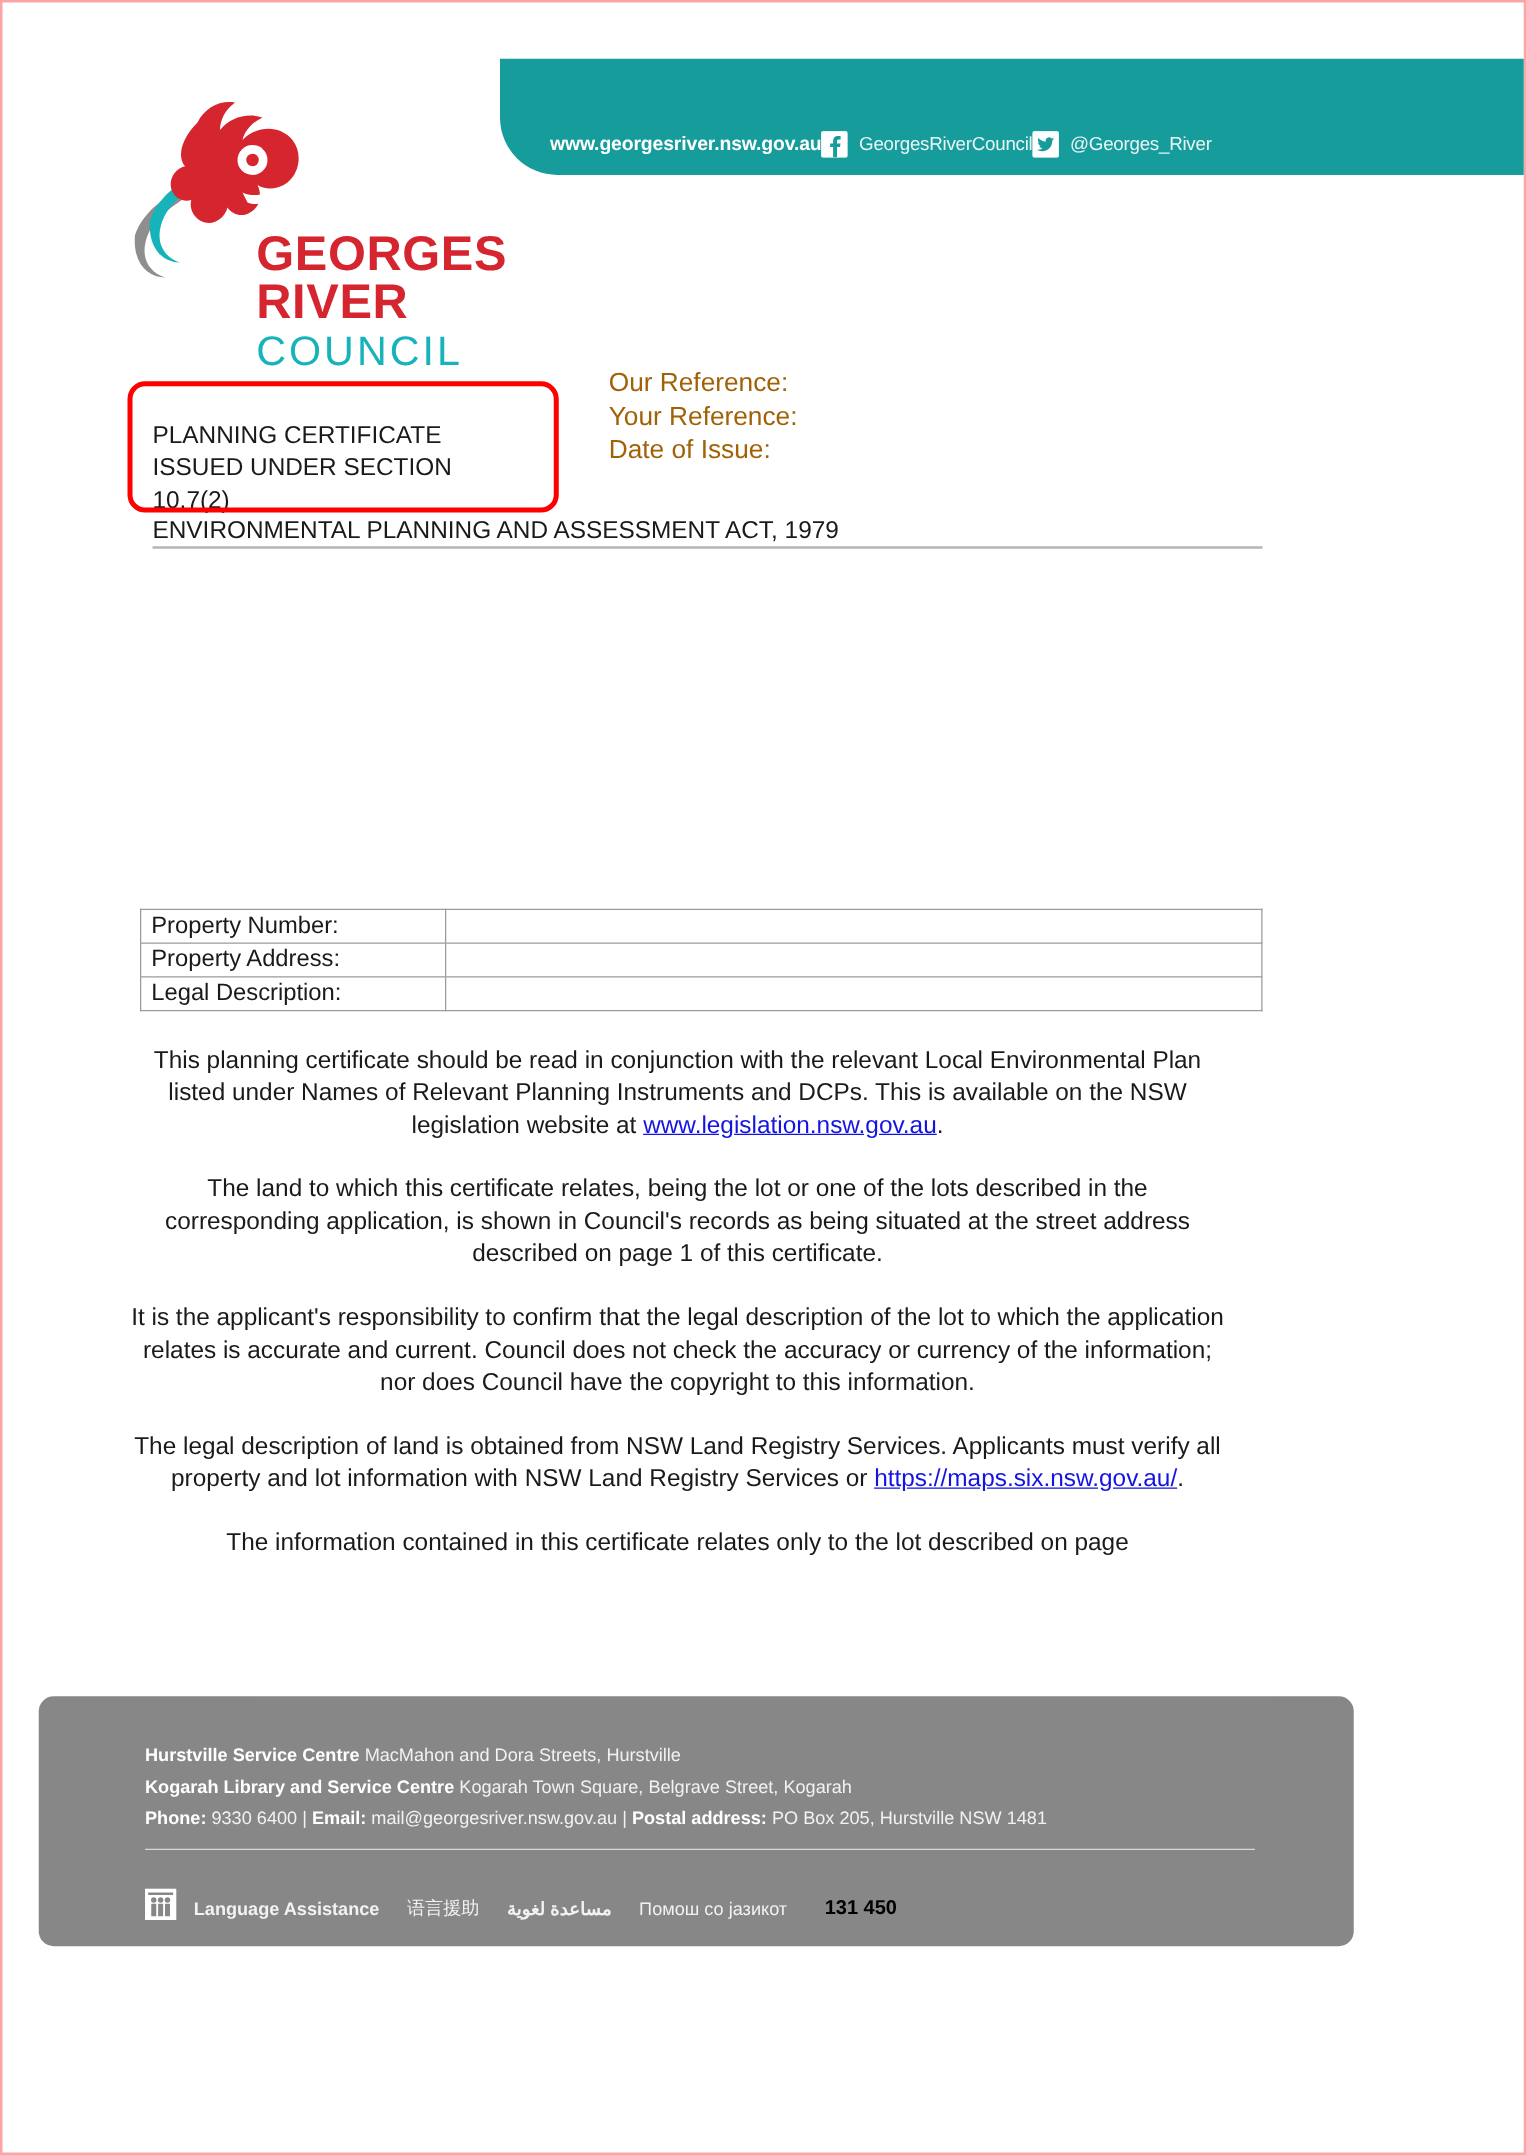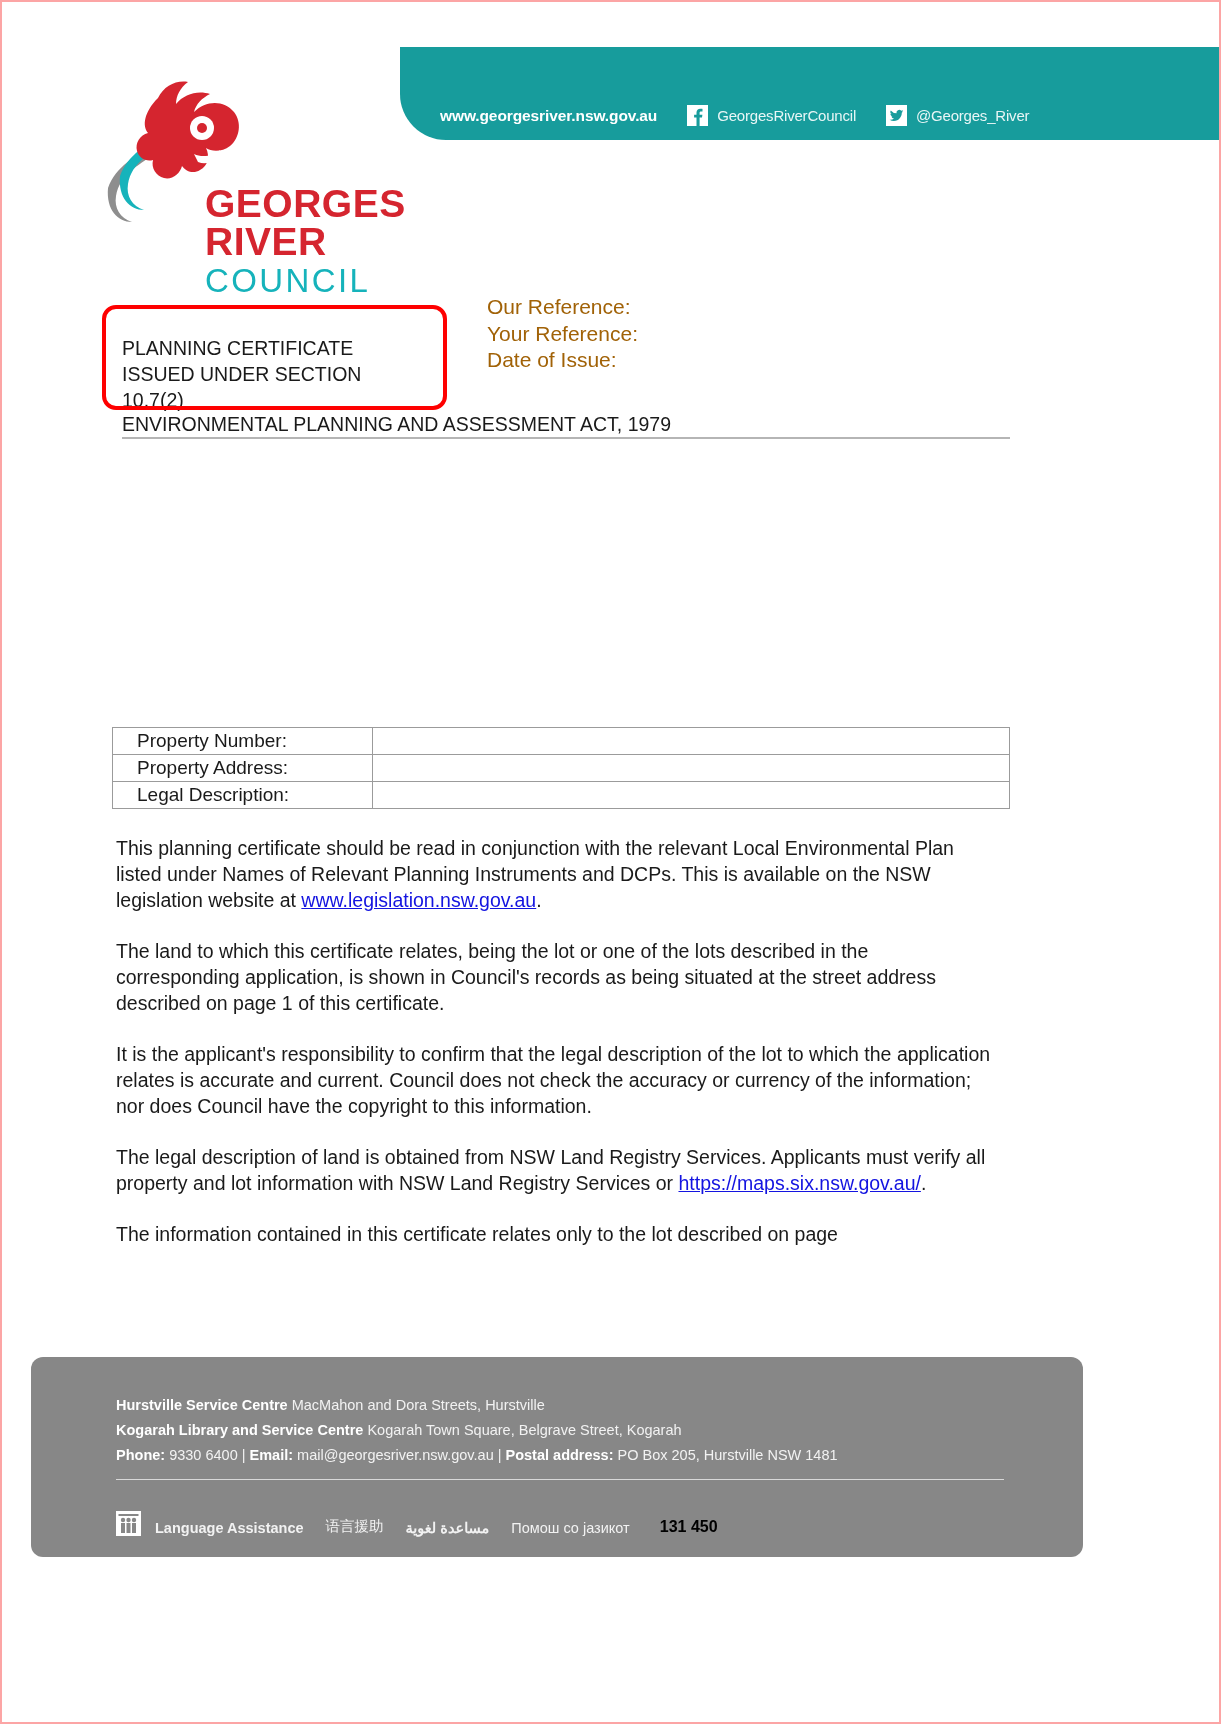--- a/index.html
+++ b/index.html
@@ -41,21 +41,20 @@
   }
   .hdr-url {
     color: #ffffff;
     font-size: 15.5px;
     font-weight: bold;
     letter-spacing: -0.1px;
   }
   .hdr-social {
     display: flex;
     align-items: center;
-    margin-left: 30px;
   }
   .social-glyph {
     width: 21px;
     height: 21px;
     background: #ffffff;
     border-radius: 2px;
     display: flex;
     align-items: center;
     justify-content: center;
     margin-right: 9px;
@@ -162,32 +161,33 @@
     top: 725px;
     width: 898px;
     border-collapse: collapse;
     table-layout: fixed;
   }
   .prop-table td {
     border: 1px solid #9b9b9b;
     height: 26px;
     font-size: 19px;
     color: #1a1a1a;
-    padding: 0 0 0 24px;
+    padding: 0 0 0 8px;
     line-height: 26px;
   }
   .prop-table td.label { width: 235px; }
   .prop-table td.value { color: #1a1a1a; }
 
   
   .body-copy {
     position: absolute;
-    left: 114px;
+    left: 100px;
     top: 833px;
     width: 880px;
+    text-align: center;
   }
   .body-copy p {
     margin: 0 0 25px 0;
     font-size: 19.5px;
     line-height: 26px;
     color: #1a1a1a;
   }
   .body-copy p:last-child { margin-bottom: 0; }
   .doc-link {
     color: #1414e0;

